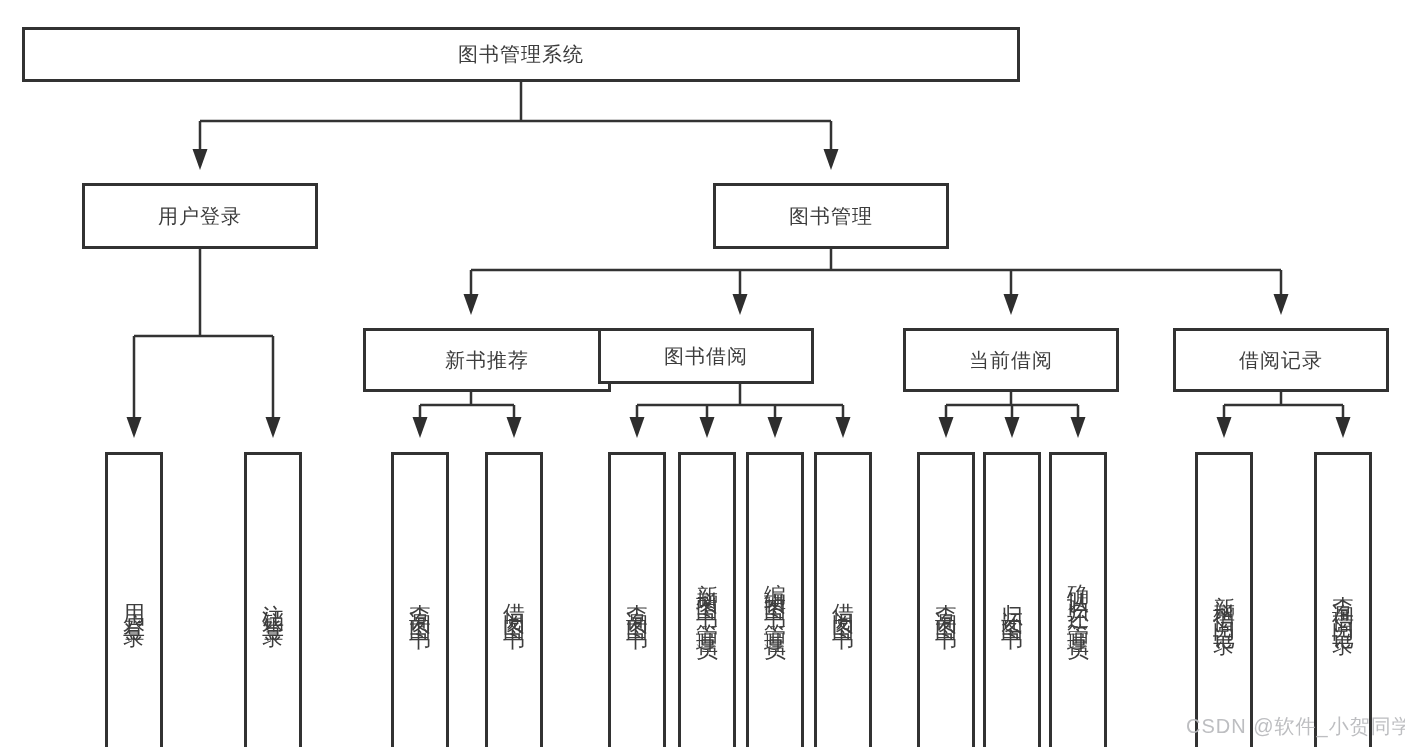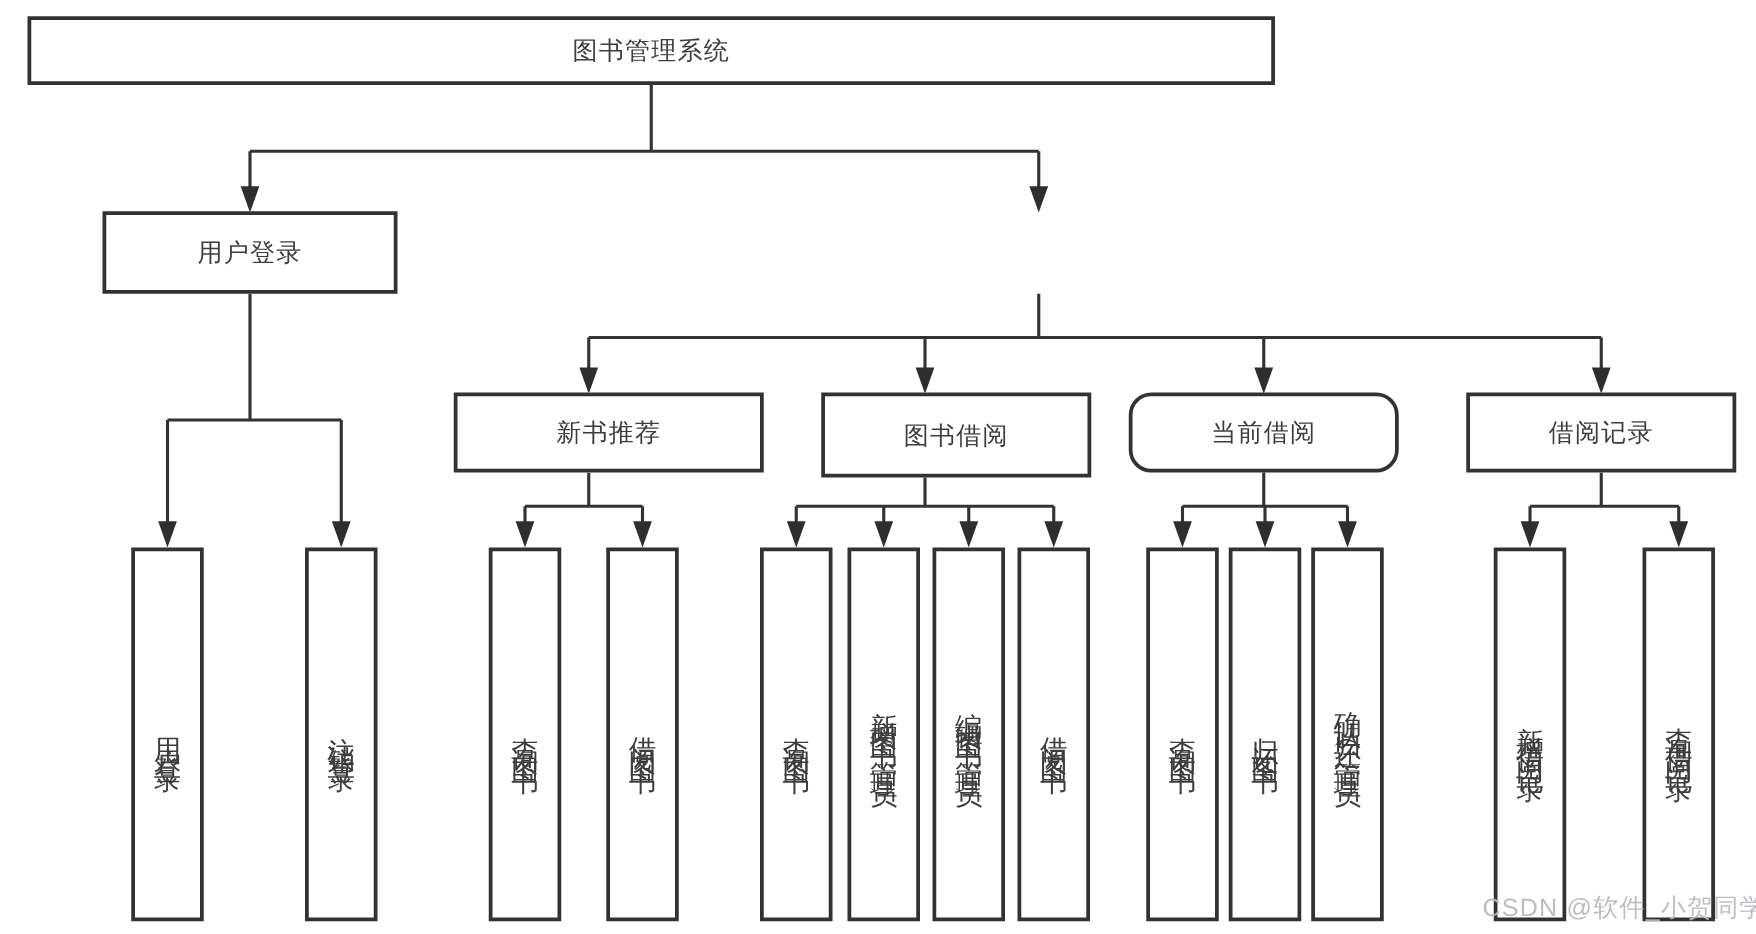--- a/index.html
+++ b/index.html
@@ -23,20 +23,21 @@
   }
   .box {
     position: absolute;
     box-sizing: border-box;
     border: 3px solid #323232;
     background: #ffffff;
     display: flex;
     align-items: center;
     justify-content: center;
     color: #3d3d3d;
+    margin-top: 14px;
   }
   .h-box {
     font-size: 20px;
     letter-spacing: 1px;
     white-space: nowrap;
   }
   .v-box .v-text {
     writing-mode: vertical-rl;
     text-orientation: mixed;
     font-size: 22px;
@@ -103,24 +104,25 @@
       <polygon points="1078,438 1070.5,417 1085.5,417"></polygon>
 
       <polygon points="1224,438 1216.5,417 1231.5,417"></polygon>
       <polygon points="1343,438 1335.5,417 1350.5,417"></polygon>
     </g>
   </svg>
 
   <div class="box h-box" style="left:22px; top:13px; width:998px; height:55px;">图书管理系统</div>
 
   <div class="box h-box" style="left:82px; top:169px; width:236px; height:66px;">用户登录</div>
+  <div class="box h-box" style="left:713px; top:169px; width:236px; height:66px;">图书管理</div>
 
   <div class="box h-box" style="left:363px; top:314px; width:248px; height:64px;">新书推荐</div>
-  <div class="box h-box" style="left:657px; top:314px; width:216px; height:68px;font-family:Liberation Serif, serif;">图书借阅</div>
-  <div class="box h-box" style="left:903px; top:314px; width:216px; height:64px;border-radius:18px;">当前借阅</div>
+  <div class="box h-box" style="left:598px; top:314px; width:216px; height:56px;font-family:Liberation Serif, serif;">图书借阅</div>
+  <div class="box h-box" style="left:903px; top:314px; width:216px; height:64px;">当前借阅</div>
   <div class="box h-box" style="left:1173px; top:314px; width:216px; height:64px;">借阅记录</div>
 
   <div class="box v-box" style="left:105px; top:438px; width:58px; height:299px;">
     <span class="v-text">用户登录</span>
   </div>
   <div class="box v-box" style="left:244px; top:438px; width:58px; height:299px;">
     <span class="v-text">注销登录</span>
   </div>
 
   <div class="box v-box" style="left:391px; top:438px; width:58px; height:299px;">

